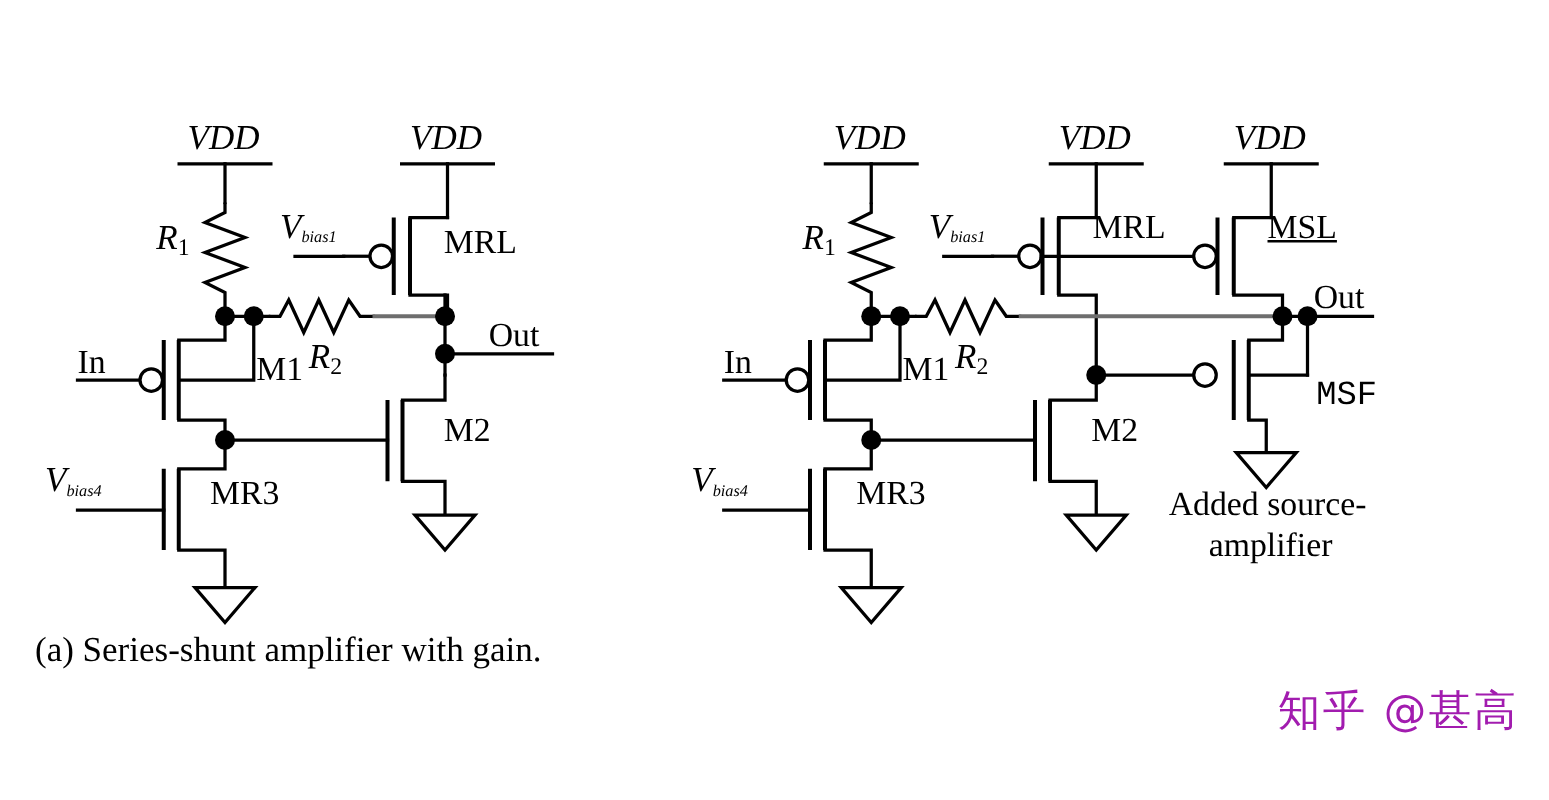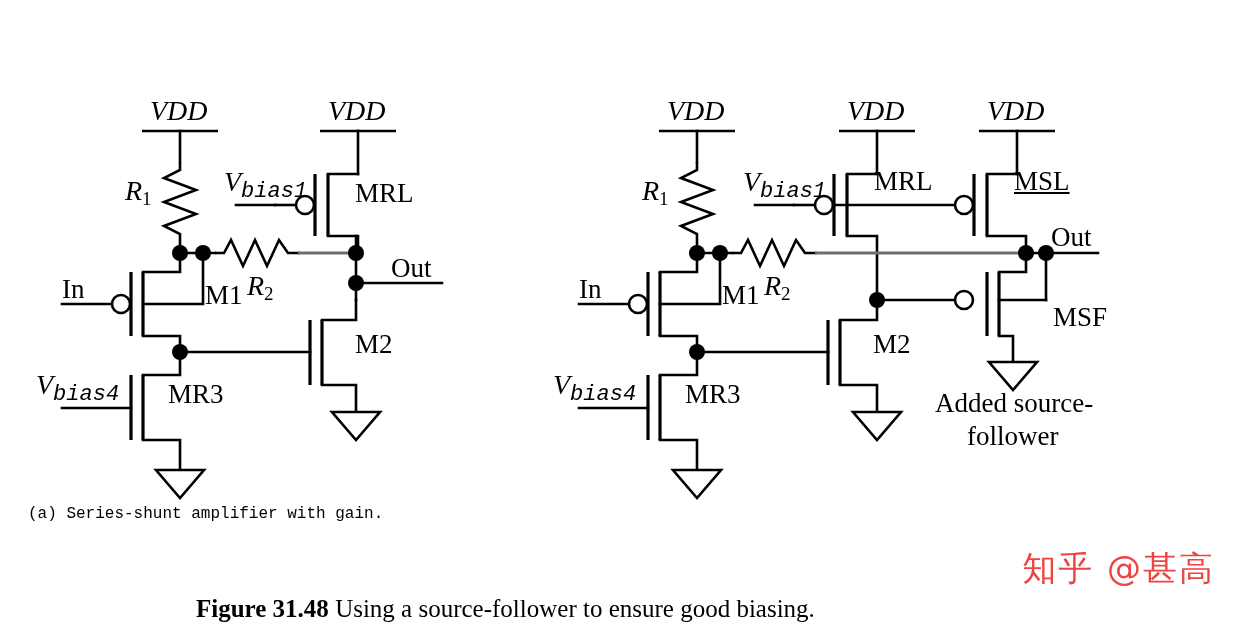--- a/index.html
+++ b/index.html
@@ -40,43 +40,42 @@
 
   .lbl {
     position: absolute;
     white-space: nowrap;
     font-family: "Liberation Serif", "DejaVu Serif", serif;
     line-height: 1;
     color: #000;
   }
   .lbl-plain { font-size: 27px; text-align: center; }
   .lbl-ital { font-size: 28px; font-style: italic; }
-  .sub { font-size: 22px; font-style: italic; vertical-align: -0.28em; font-family: Liberation Mono, monospace; }
+  .sub { font-size: 13px; font-style: italic; vertical-align: -0.28em; }
   .sub-up { font-size: 19px; font-style: normal; vertical-align: -0.28em; }
 
   .subcaption {
     position: absolute;
-    font-size: 16px;
-    white-space: nowrap;
-    font-family: Liberation Mono, monospace;
+    font-size: 28px;
+    white-space: nowrap;
   }
   .figcaption {
     position: absolute;
     font-size: 25px;
     white-space: nowrap;
   }
   .figcaption b { font-weight: bold; }
 
   #watermark {
     position: absolute;
     right: 24px;
     bottom: 36px;
     font-family: "DejaVu Sans", sans-serif;
     font-size: 34px;
-    color: #ef4444;
+    color: #a21caf;
     letter-spacing: 2px;
     white-space: nowrap;
     user-select: none;
   }
 </style>
 </head>
 <body>
 
 <div id="figure-root">
 
@@ -273,30 +272,26 @@
   </div>
   <div class="lbl lbl-ital" style="left:553px; top:371px;">
     <span>V</span><span class="sub">bias4</span>
   </div>
 
   <div class="lbl lbl-plain" style="left:874px; top:168px;">MRL</div>
   <div class="lbl lbl-plain" style="left:1014px; top:168px;text-decoration:underline;">MSL</div>
   <div class="lbl lbl-plain" style="left:722px; top:282px;">M1</div>
   <div class="lbl lbl-plain" style="left:873px; top:331px;">M2</div>
   <div class="lbl lbl-plain" style="left:685px; top:381px;">MR3</div>
-  <div class="lbl lbl-plain" style="left:1053px; top:304px;">MSF</div>
+  <div class="lbl lbl-plain" style="left:1053px; top:304px;font-family:Liberation Mono, monospace;">MSF</div>
 
   <div class="lbl lbl-plain" style="left:579px; top:276px;">In</div>
   <div class="lbl lbl-plain" style="left:1051px; top:224px;">Out</div>
 
   <div class="lbl lbl-plain" style="left:935px; top:390px;">Added source-</div>
-  <div class="lbl lbl-plain" style="left:967px; top:423px;">follower</div>
+  <div class="lbl lbl-plain" style="left:967px; top:423px;">amplifier</div>
 
   <div class="subcaption" style="left:28px; top:505px;">(a) Series-shunt amplifier with gain.</div>
 
-  <div class="figcaption" style="left:196px; top:595px;">
-    <b>Figure 31.48</b>
-    <span>Using a source-follower to ensure good biasing.</span>
-  </div>
 
   <div id="watermark">知乎 @甚高</div>
 
 </div>
 
 </body></html>

